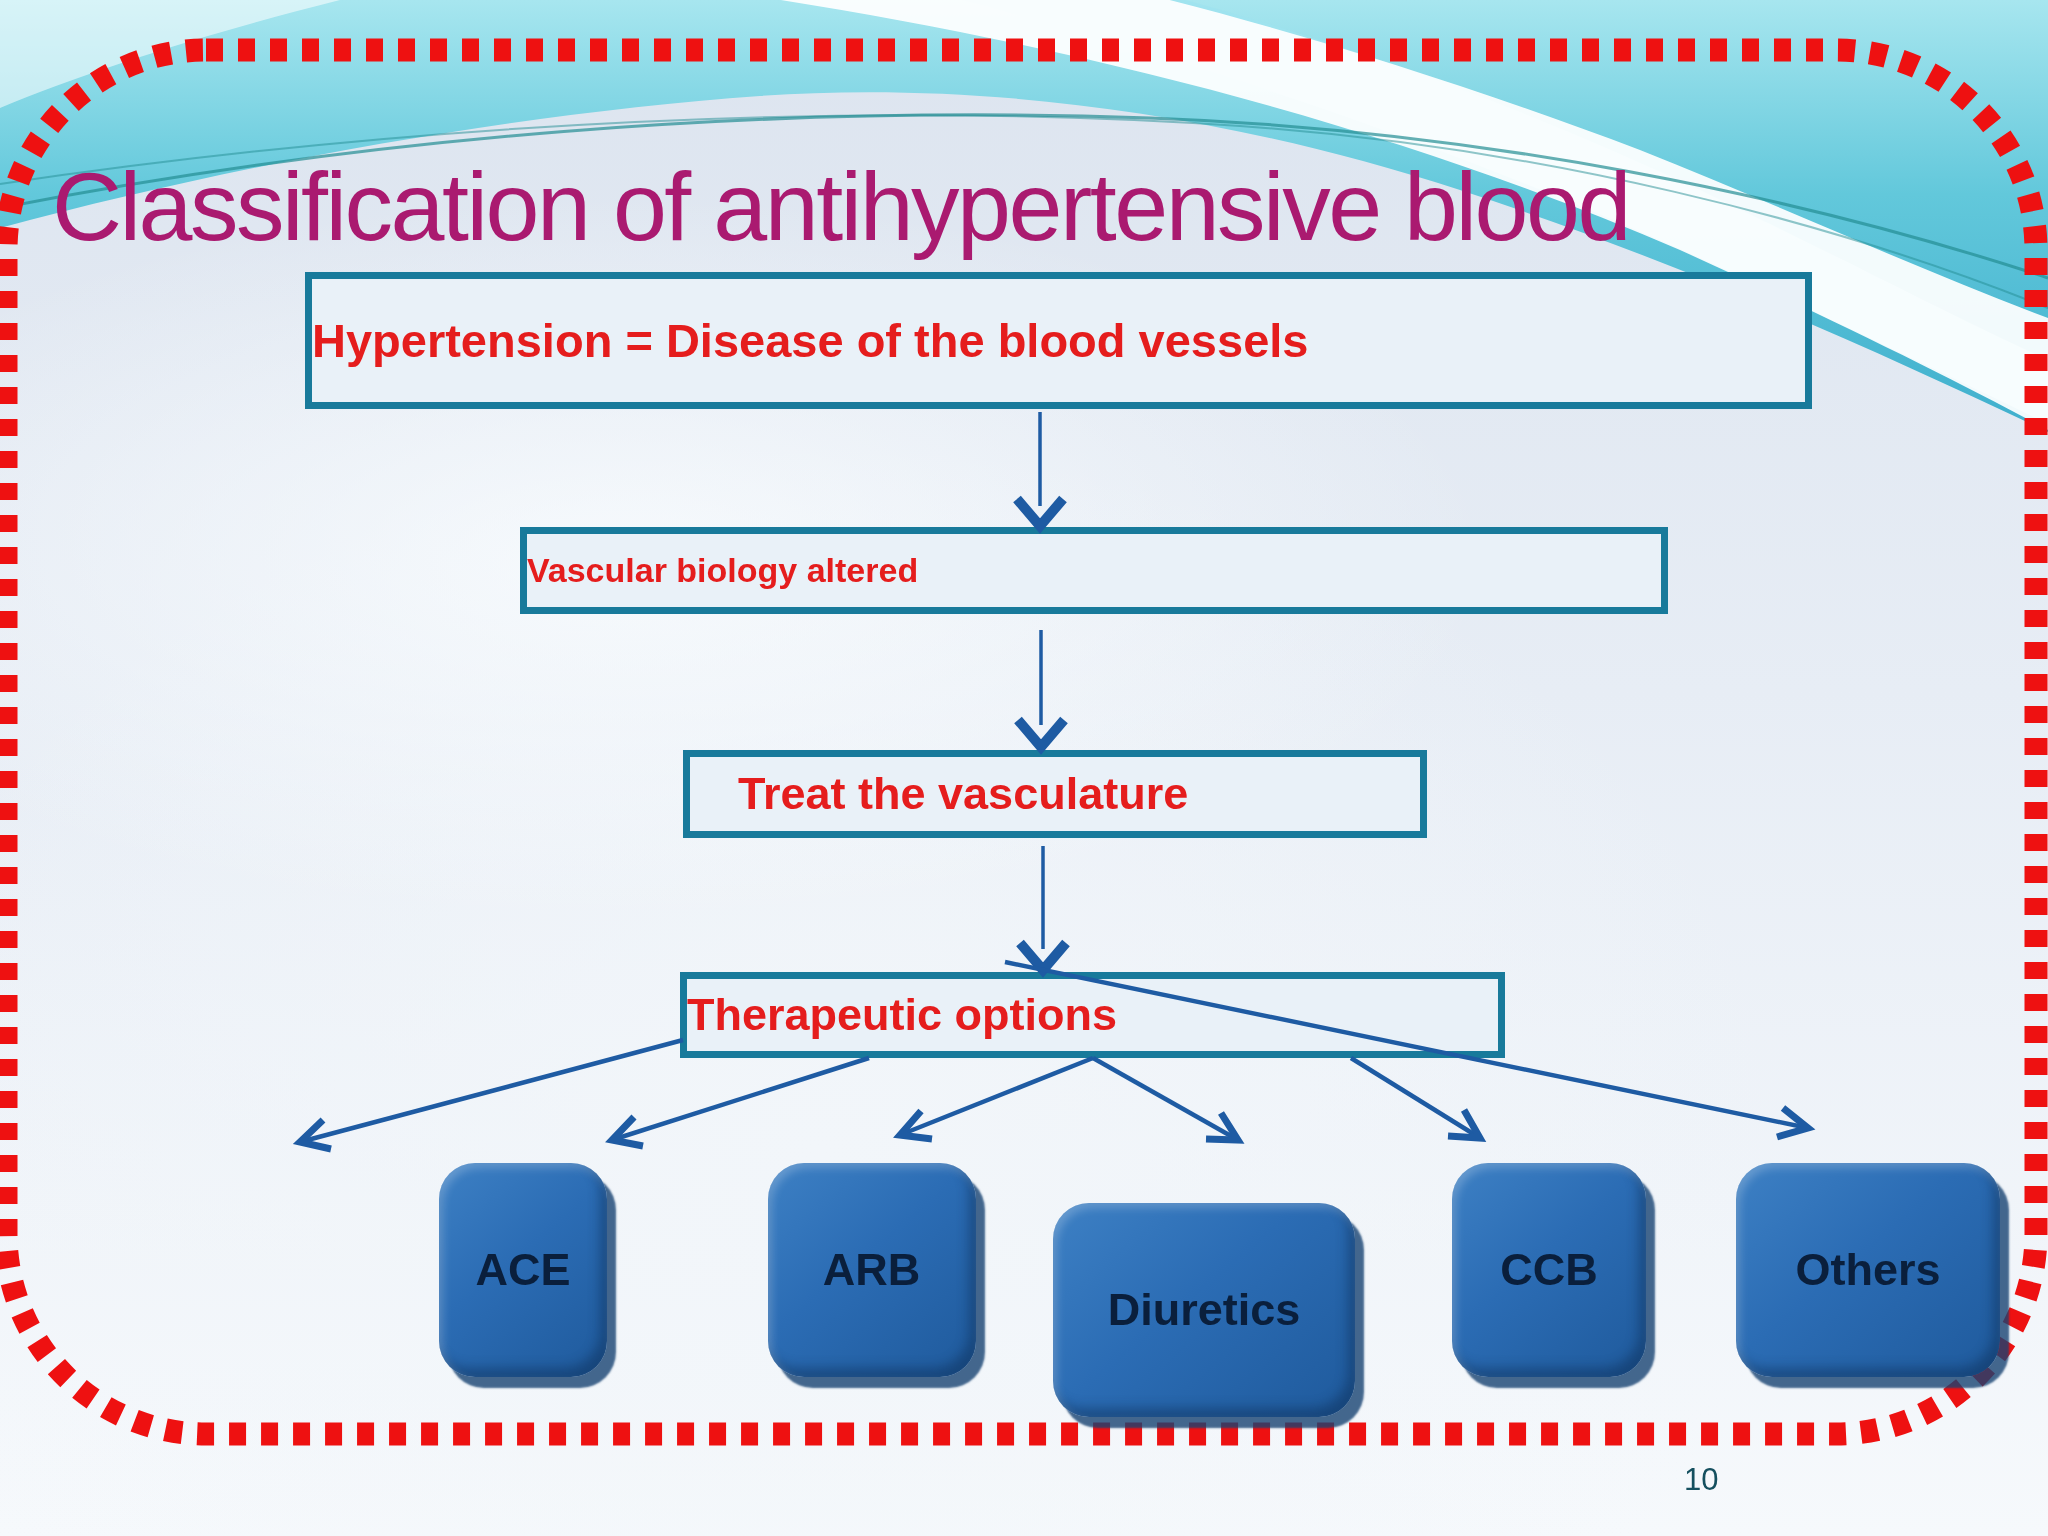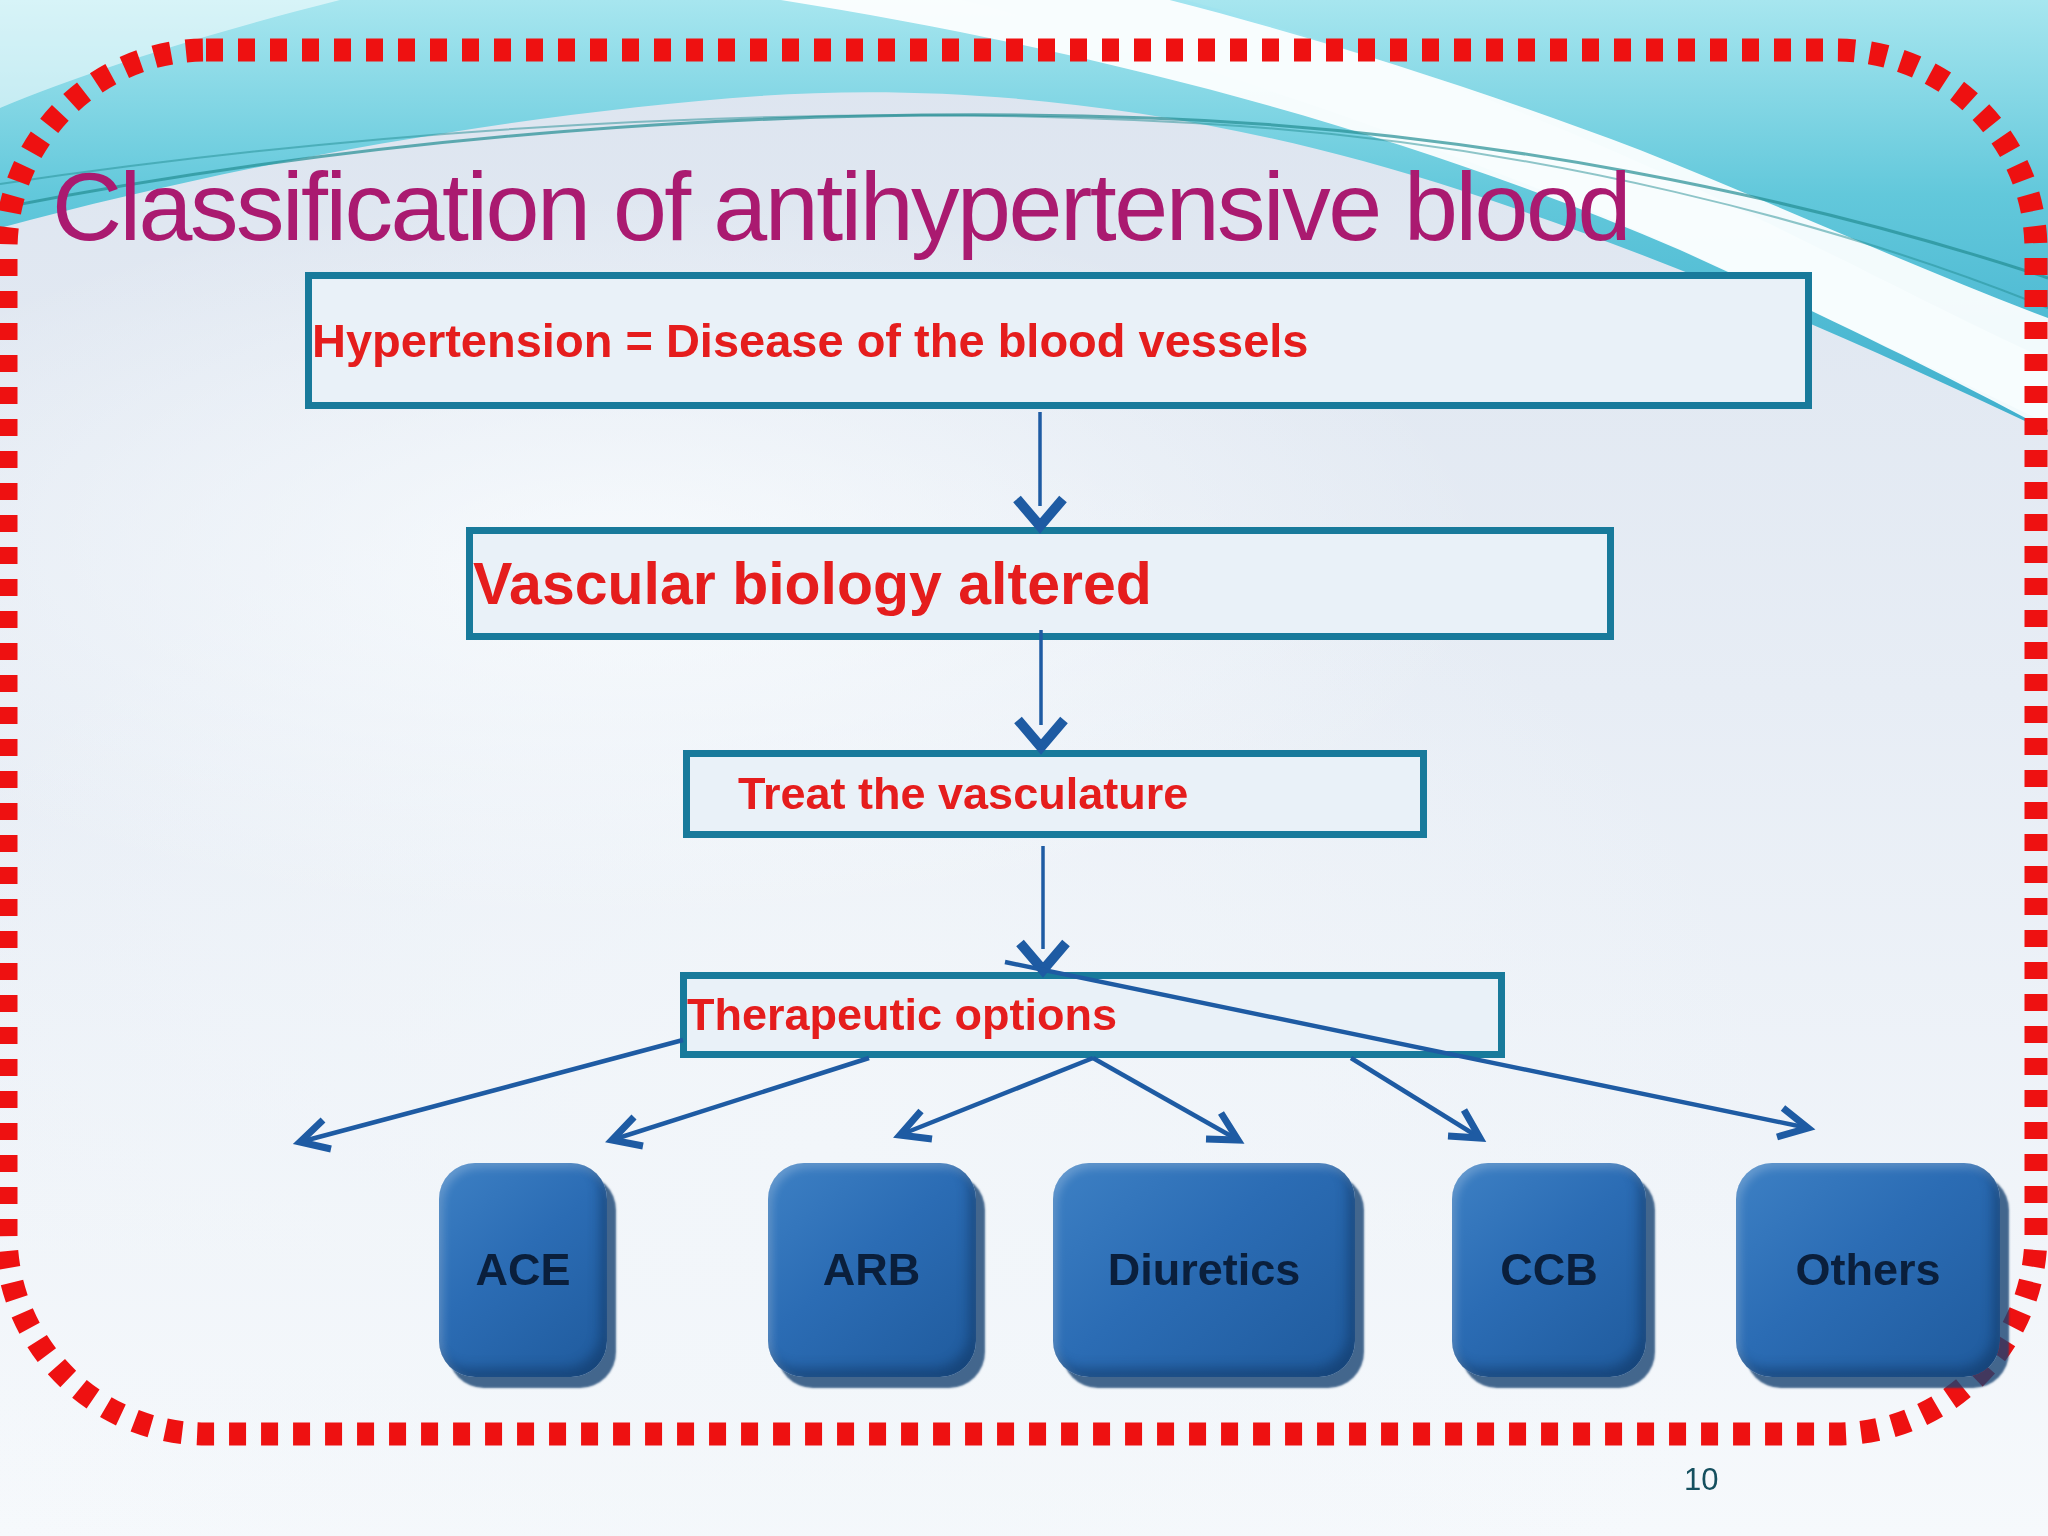--- a/index.html
+++ b/index.html
@@ -31,38 +31,38 @@
     font-size:97px; font-weight:500; letter-spacing:-2.5px; line-height:1.1;
     color:var(--title,#aa1a70); white-space:nowrap;
   }
   .flow{
     position:absolute; box-sizing:border-box;
     background:#e9f1f8; border:7px solid var(--flow-border,#187a9b);
     display:flex; align-items:center; text-align:center;
     color:var(--flow-text,#e51d1d); font-weight:bold;
   }
   #flow-1{left:305px; top:272px; width:1507px; height:137px; font-size:47px;}
-  #flow-2{left:466px; top:527px; width:1148px; height:113px;  font-size:59px;}
+  #flow-2{left:520px; top:527px; width:1148px; height:87px;  font-size:34px;}
   #flow-3{left:683px; top:750px; width:744px;  height:88px;  font-size:45px;padding-left:48px;}
   #flow-4{left:680px; top:972px; width:825px;  height:86px;  font-size:45px;}
 
   .drug{
     position:absolute; top:1163px; height:214px; box-sizing:border-box;
     border-radius:36px; padding:10px 14px;
     background:linear-gradient(140deg,#3d80c4 0%,#2b6cb4 45%,#1f5a9c 100%);
     box-shadow:9px 11px 2px rgba(23,66,114,.8),
                inset 4px 5px 9px rgba(255,255,255,.22),
                inset -7px -9px 12px rgba(10,38,75,.42);
     display:flex; align-items:center; justify-content:center; text-align:center;
     color:var(--drug-text,#0a1f3c); font-weight:bold; font-size:45px; line-height:1.18;
   }
   #drug-0{left:65px;   width:298px;}
   #drug-1{left:439px;  width:168px;}
   #drug-2{left:768px;  width:208px;padding-left:13px;}
-  #drug-3{left:1053px; width:302px;}
+  #drug-3{left:1053px; width:302px;margin-top:40px;}
   #drug-4{left:1452px; width:194px;}
   #drug-5{left:1736px; width:264px;}
 
   .page-number{
     position:absolute; left:1684px; top:1462px;
     font-size:31px; color:var(--page-number,#15505f);
   }
 </style>
 </head>
 <body>

